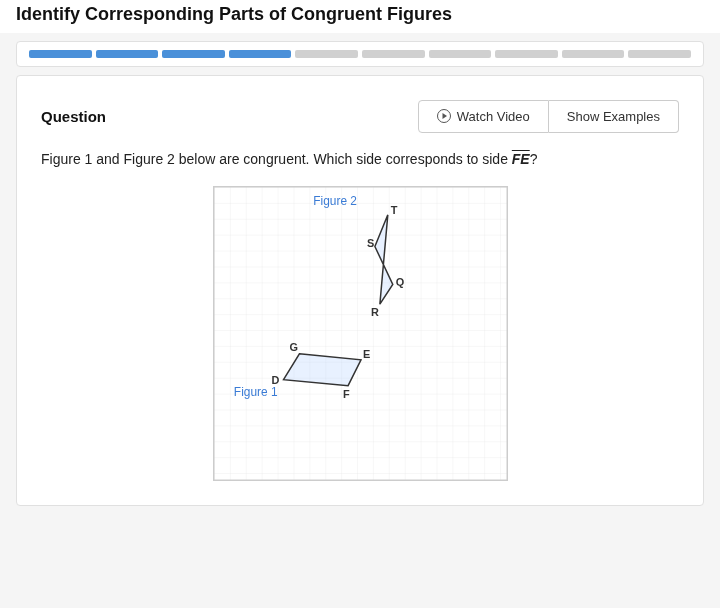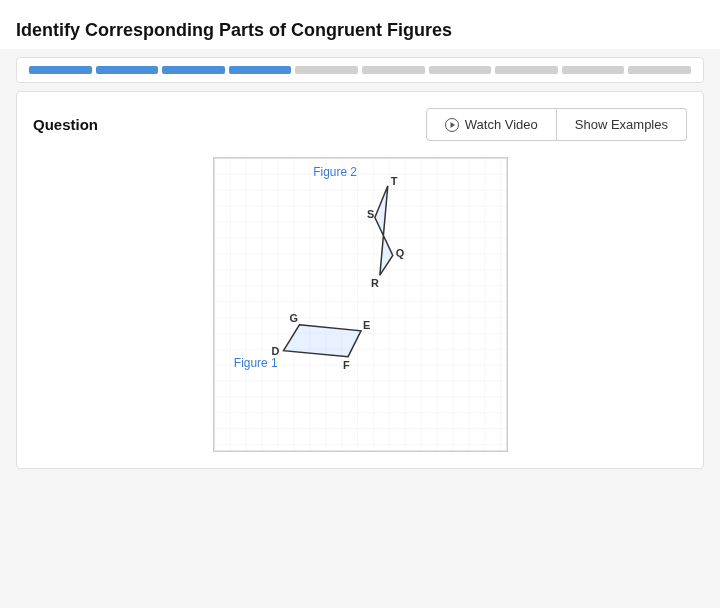--- a/index.html
+++ b/index.html
@@ -3,21 +3,21 @@
   <meta charset="utf-8">
   <style>
     * { box-sizing: border-box; margin: 0; padding: 0; }
     body {
       font-family: Arial, sans-serif;
       background: #f5f5f5;
       width: 720px;
       min-height: 608px;
     }
     .page-header {
-      padding: 20px 16px 8px 16px;
+      padding: 4px 16px 8px 16px;
       background: #fff;
     }
     .page-title {
       font-size: 18px;
       font-weight: bold;
       color: #111;
     }
     .score-bar {
       background: #fff;
       border: 1px solid #e0e0e0;
@@ -42,21 +42,21 @@
       flex: 1;
       border-radius: 2px;
     }
     .seg-blue { background: #4a90d9; }
     .seg-light { background: #d0d0d0; }
     .main-card {
       background: #fff;
       border: 1px solid #e0e0e0;
       margin: 0 16px 16px 16px;
       border-radius: 4px;
-      padding: 16px;
+      padding: 24px;
     }
     .card-header {
       display: flex;
       justify-content: space-between;
       align-items: center;
       margin-bottom: 16px;
     }
     .question-label {
       font-size: 15px;
       font-weight: bold;
@@ -70,21 +70,21 @@
       padding: 8px 18px;
       font-size: 13px;
       cursor: pointer;
       border: 1px solid #ccc;
       background: #fff;
       color: #333;
     }
     .btn-watch {
       border-radius: 4px 0 0 4px;
       display: flex;
-      align-items: center;
+      align-items: flex-start;
       gap: 6px;
     }
     .btn-examples {
       border-radius: 0 4px 4px 0;
       border-left: none;
     }
     .question-text {
       font-size: 14px;
       color: #222;
       margin-bottom: 16px;
@@ -137,20 +137,23 @@
           <polygon points="5.5,4 10,7 5.5,10" fill="#555"></polygon>
         </svg>
         <span>Watch Video</span>
       </button>
       <button class="btn btn-examples">
         <span>Show Examples</span>
       </button>
     </div>
   </div>
 
+  <div class="question-text">
+    Figure 1 and Figure 2 below are congruent. Which side corresponds to side <em>FE</em>?
+  </div>
 
   <div class="figure-container">
     <svg class="grid-canvas" width="295" height="295" viewBox="0 0 295 295">
 
       <defs>
         <pattern id="smallGrid" width="16" height="16" patternUnits="userSpaceOnUse">
           <path d="M 16 0 L 0 0 0 16" fill="none" stroke="#e0e0e0" stroke-width="0.5"></path>
         </pattern>
       </defs>
       <rect width="295" height="295" fill="url(#smallGrid)"></rect>

